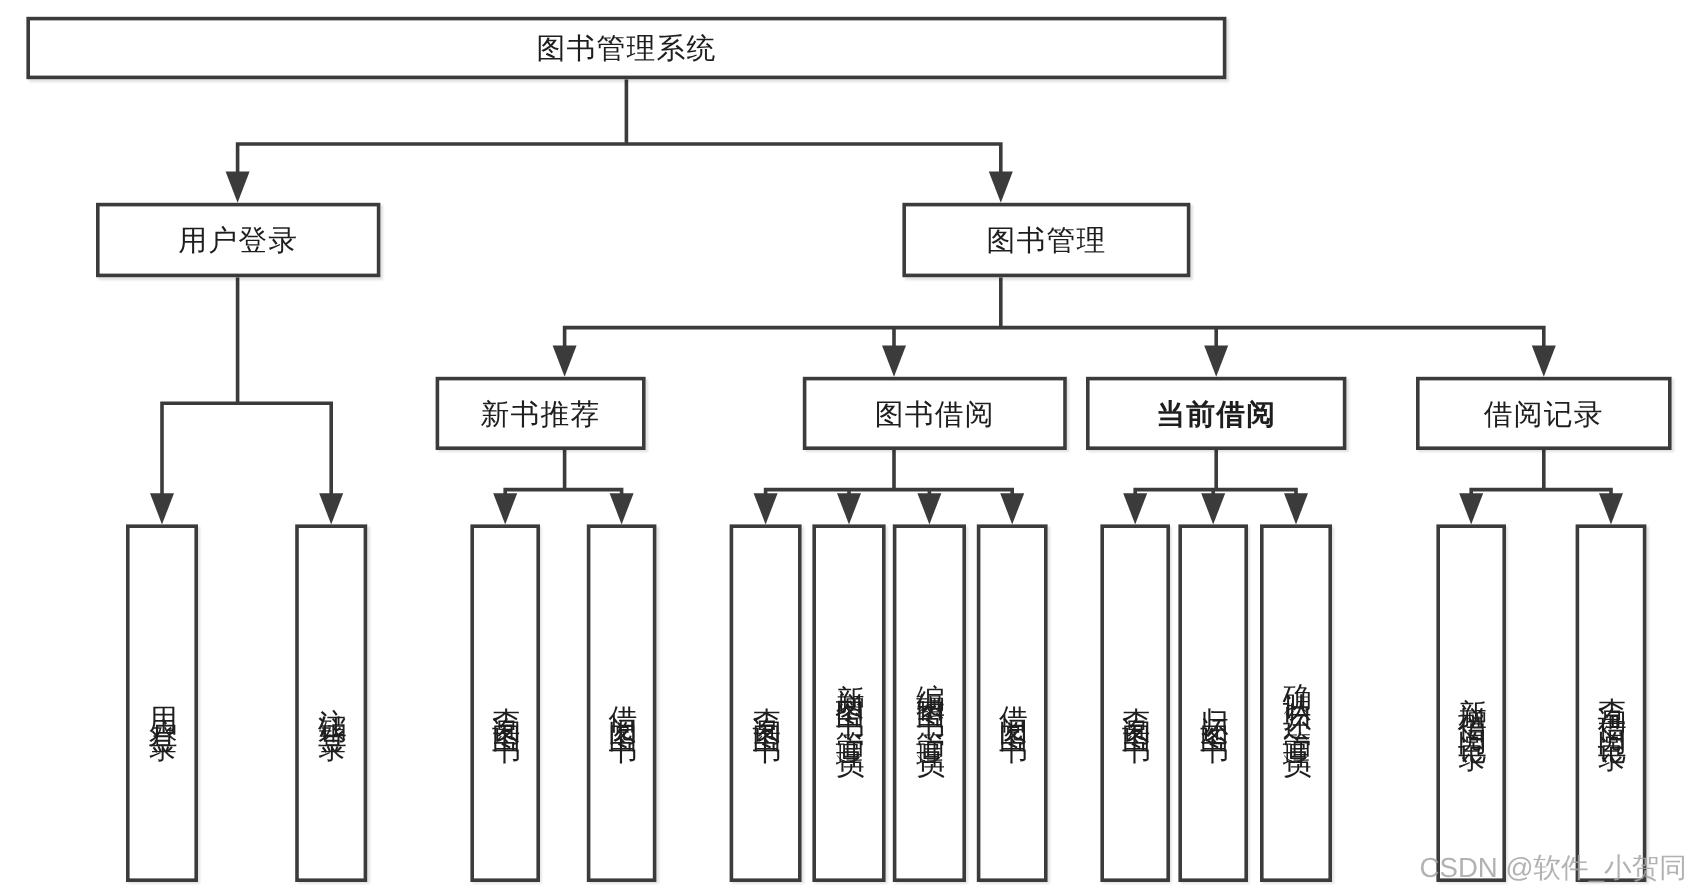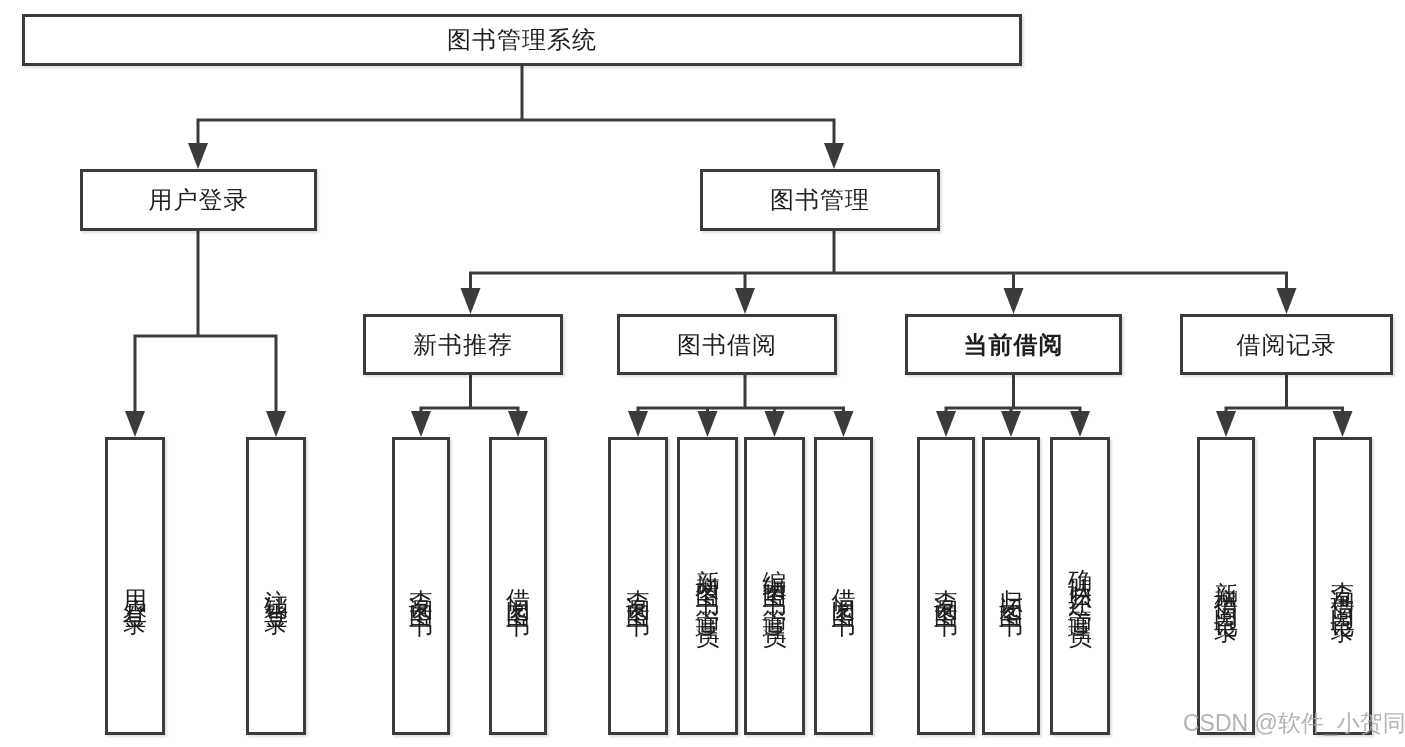--- a/index.html
+++ b/index.html
@@ -100,28 +100,28 @@
     </g>
   </svg>
 
   <div class="box" style="left:22px; top:14px; width:1000px; height:52px;">
     <span class="hlabel">图书管理系统</span>
   </div>
 
   <div class="box" style="left:80px; top:169px; width:237px; height:62px;">
     <span class="hlabel">用户登录</span>
   </div>
-  <div class="box" style="left:700px; top:169px; width:240px; height:62px;">
+  <div class="box" style="left:752px; top:169px; width:240px; height:62px;">
     <span class="hlabel">图书管理</span>
   </div>
 
-  <div class="box" style="left:363px; top:314px; width:200px; height:61px;">
+  <div class="box" style="left:363px; top:314px; width:175px; height:61px;">
     <span class="hlabel">新书推荐</span>
   </div>
-  <div class="box" style="left:617px; top:314px; width:220px; height:61px;">
+  <div class="box" style="left:669px; top:314px; width:220px; height:61px;">
     <span class="hlabel">图书借阅</span>
   </div>
   <div class="box" style="left:905px; top:314px; width:217px; height:61px;font-weight:bold;">
     <span class="hlabel">当前借阅</span>
   </div>
   <div class="box" style="left:1180px; top:314px; width:213px; height:61px;">
     <span class="hlabel">借阅记录</span>
   </div>
 
   <div class="box" style="left:105px; top:437px; width:60px; height:298px;">

